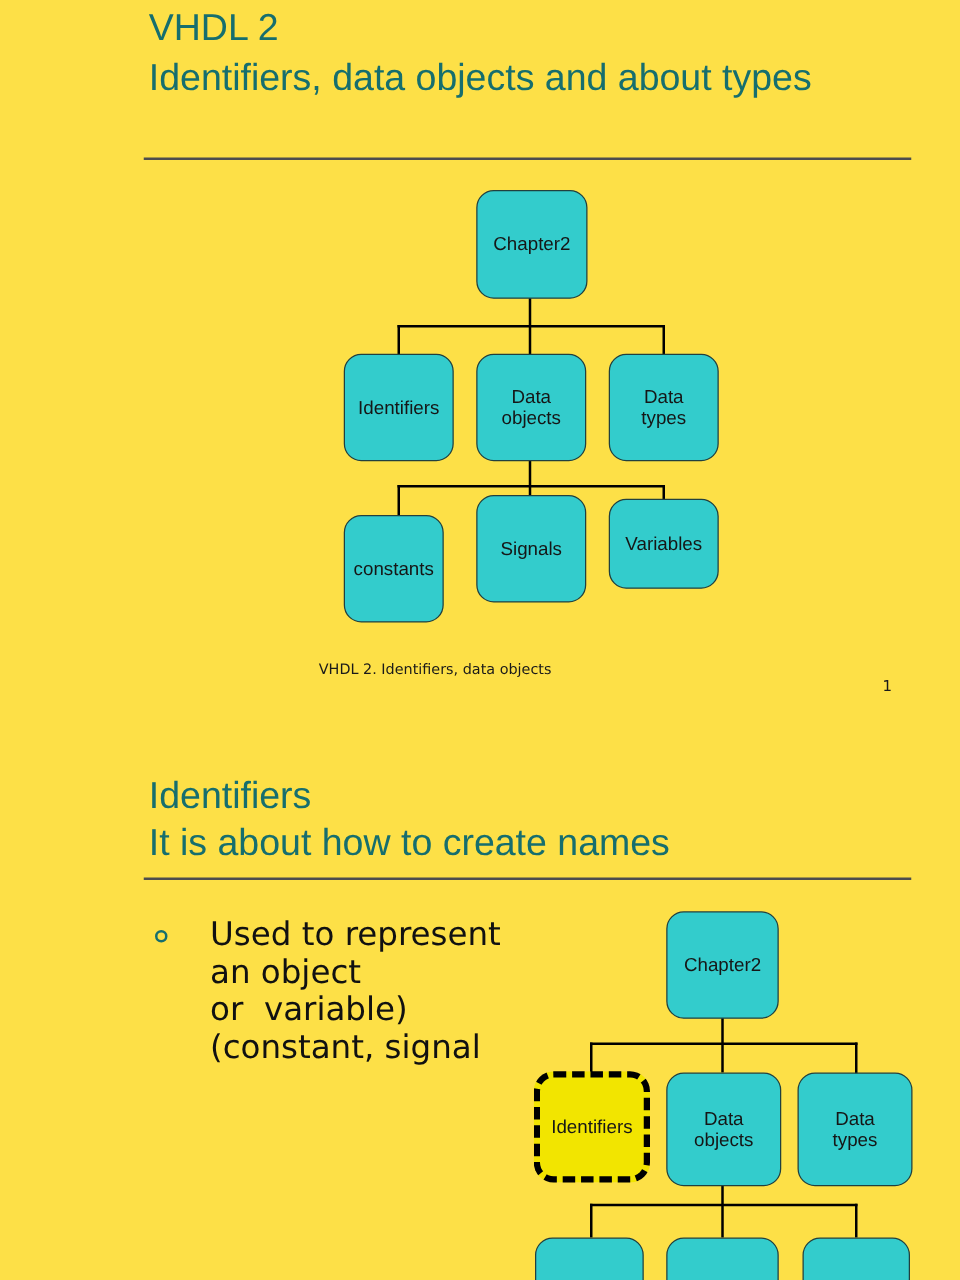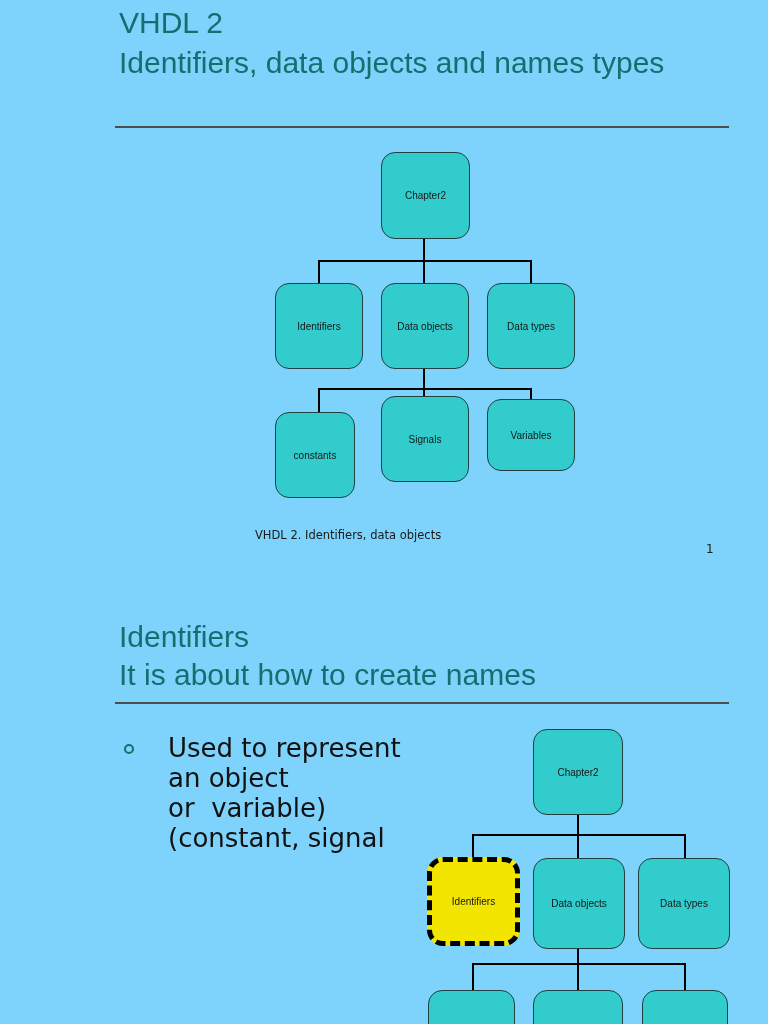--- a/index.html
+++ b/index.html
@@ -1,20 +1,20 @@
 <!DOCTYPE html>
 <html style="--heading-teal: #166e6e; --node-fill: #33cccc; --node-border: #21403f; --highlight-fill: #f2e500; --connector: #000000; --rule: #4d4d4d;"><head>
 <meta charset="utf-8">
 <style>
   html, body { margin: 0; padding: 0; background: #ffffff; }
   .page {
     position: relative;
     width: 768px;
     height: 1024px;
-    background: #7dd3fc;
+    background: #fde047;
     overflow: hidden;
     font-family: "Liberation Sans", sans-serif;
   }
   .slide-title {
     position: absolute;
     left: 119px;
     color: var(--heading-teal, #166e6e);
     font-size: 30px;
     line-height: 34px;
     font-family: "Liberation Sans", sans-serif;
@@ -38,22 +38,22 @@
   }
   .node {
     position: absolute;
     box-sizing: border-box;
     background: var(--node-fill, #33cccc);
     border: 1px solid var(--node-border, #21403f);
     border-radius: 14px;
     display: flex;
     align-items: center;
     justify-content: center;
-    text-align: left;
-    font-size: 10px;
+    text-align: center;
+    font-size: 15px;
     line-height: 17px;
     color: #161616;
     padding: 0 10px;
     font-family: "Liberation Sans", sans-serif;
   }
   .node.hl {
     background: var(--highlight-fill, #f2e500);
     border: 5px dashed #000000;
     border-radius: 16px;
   }
@@ -101,21 +101,21 @@
     margin-left: 16px;
   }
   .bullet-text div { white-space: pre; }
 </style>
 </head>
 <body>
 
 <div class="page">
 
   <div class="slide-title" style="top:6px">VHDL 2</div>
-  <div class="slide-subtitle" style="top:46px">Identifiers, data objects and names types</div>
+  <div class="slide-subtitle" style="top:46px">Identifiers, data objects and about types</div>
   <div class="hrule" style="top:126px"></div>
 
   <div class="cline" style="left:423px;top:238px;width:2px;height:46px"></div>
   <div class="cline" style="left:318px;top:260px;width:214px;height:2px"></div>
   <div class="cline" style="left:318px;top:260px;width:2px;height:24px"></div>
   <div class="cline" style="left:530px;top:260px;width:2px;height:24px"></div>
   <div class="cline" style="left:423px;top:368px;width:2px;height:45px"></div>
   <div class="cline" style="left:318px;top:388px;width:214px;height:2px"></div>
   <div class="cline" style="left:318px;top:388px;width:2px;height:25px"></div>
   <div class="cline" style="left:530px;top:388px;width:2px;height:25px"></div>

